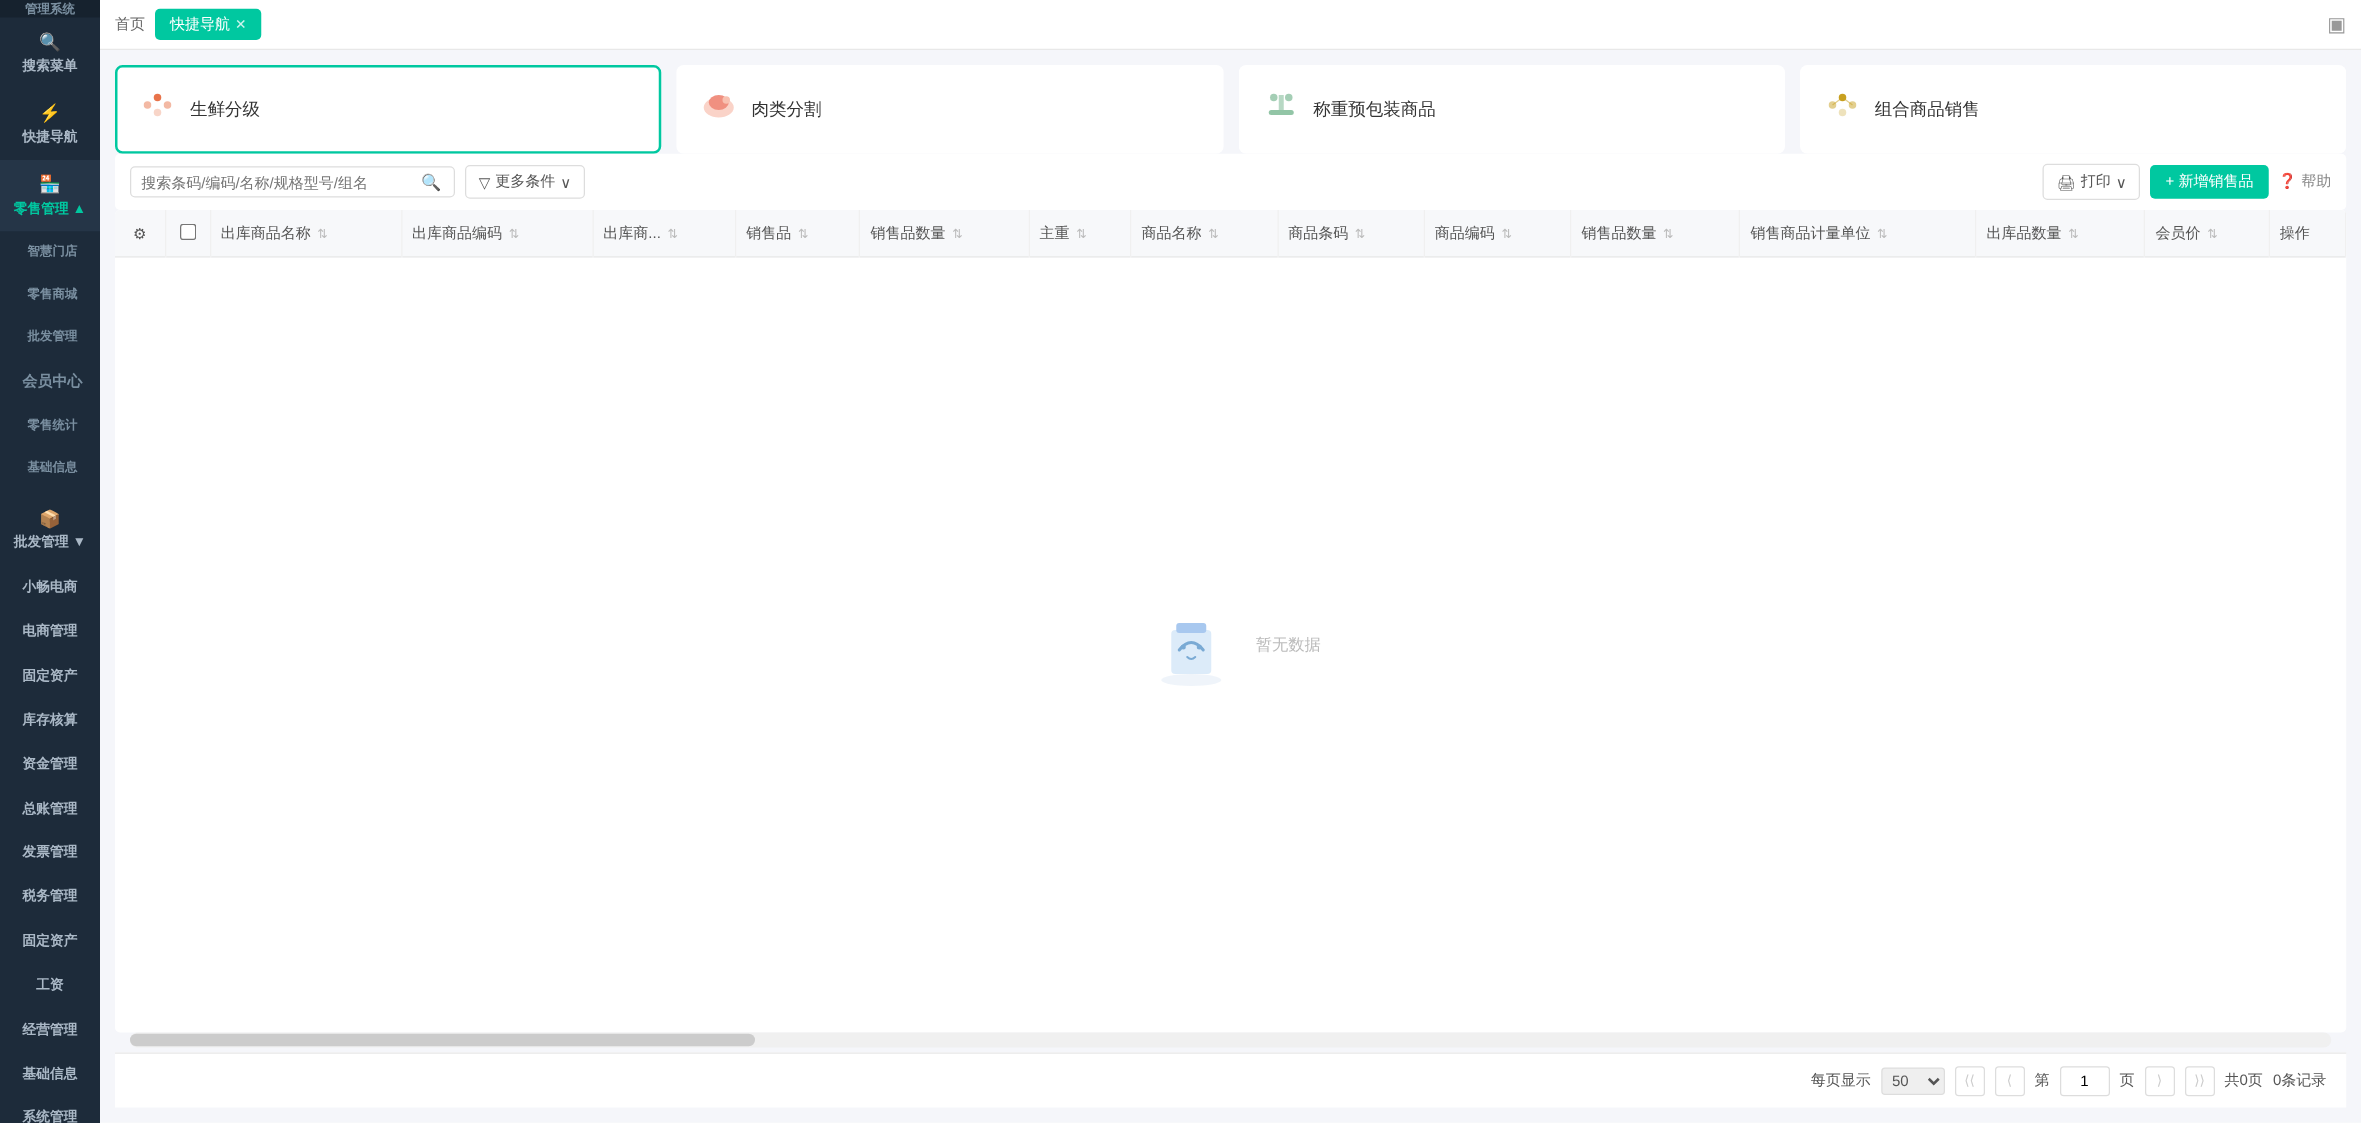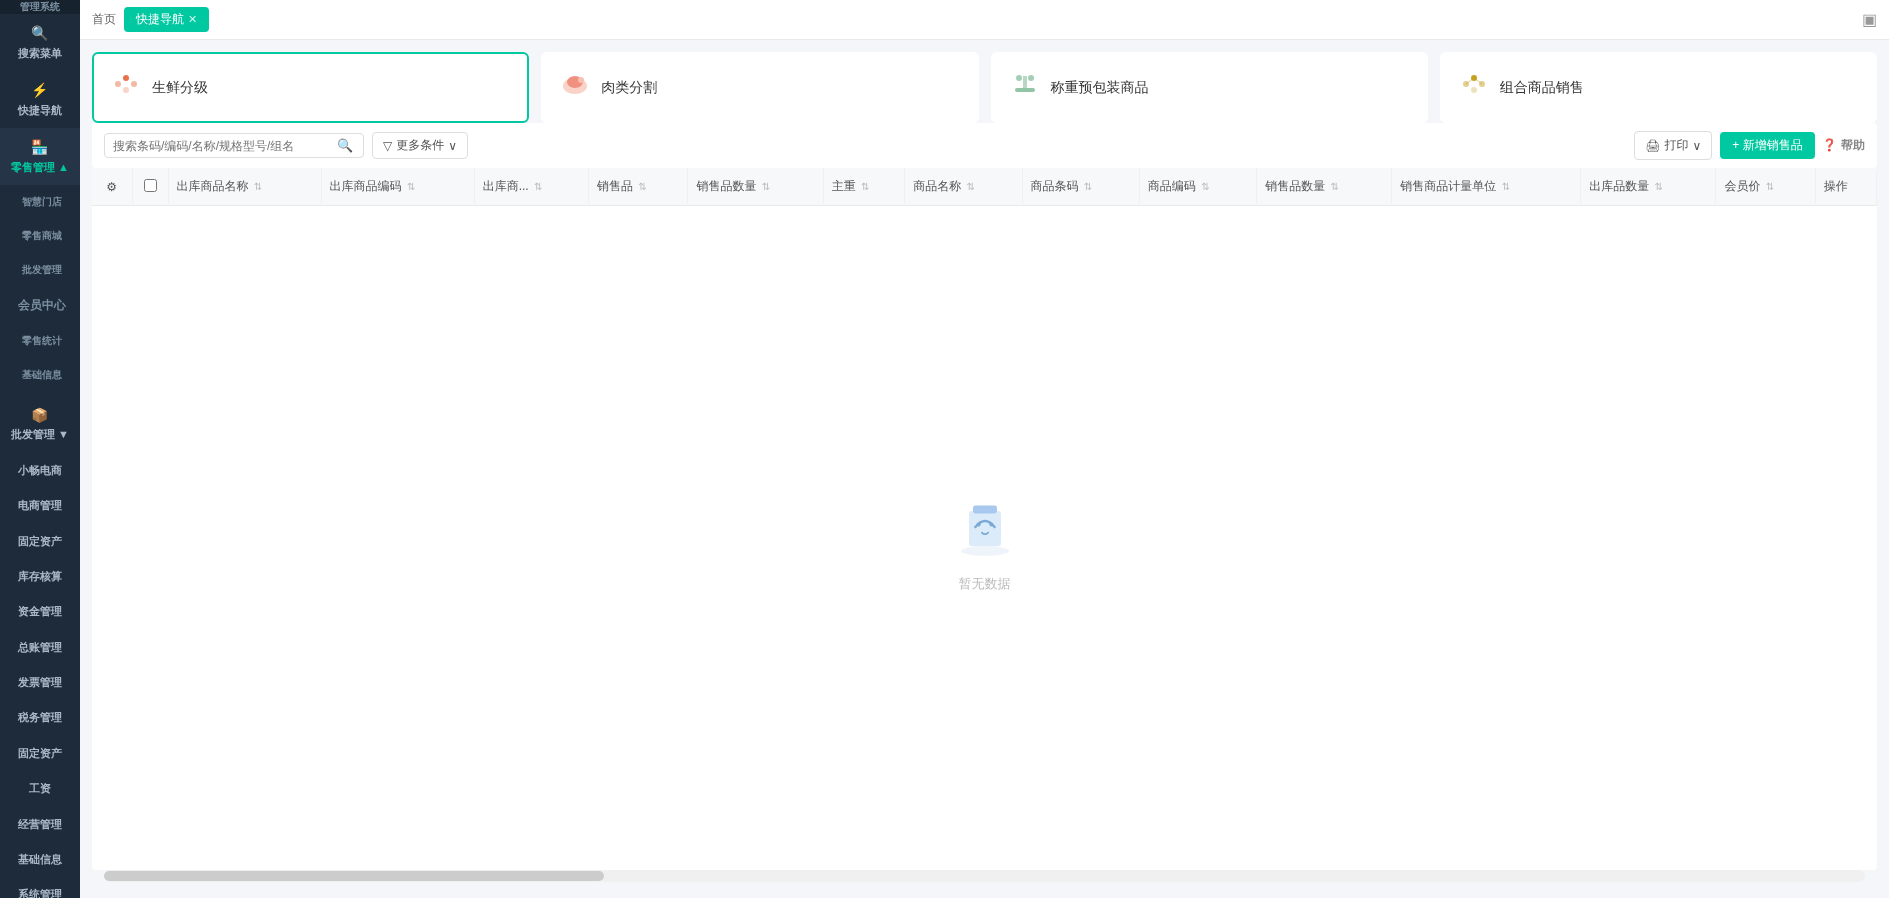--- a/index.html
+++ b/index.html
@@ -196,21 +196,20 @@
       font-size: 12px;
       border: none;
       display: flex;
       align-items: center;
       gap: 4px;
     }
     .help-btn {
       color: #888;
       font-size: 12px;
       cursor: pointer;
-      font-weight: bold;
     }
 
     
     .table-wrap {
       flex: 1;
       background: #fff;
       border-radius: 4px;
       overflow: auto;
       display: flex;
       flex-direction: column;
@@ -235,21 +234,20 @@
     }
     thead th .sort-icon { color: #bbb; font-size: 10px; margin-left: 2px; }
     .th-gear { width: 40px; text-align: center; }
     .th-check { width: 36px; text-align: center; }
     .checkbox-th { accent-color: #00c8a0; }
 
     
     .empty-state {
       flex: 1;
       display: flex;
-      flex-direction: column;
       align-items: center;
       justify-content: center;
       padding: 60px 0;
       color: #bbb;
       font-size: 13px;
       gap: 12px;
     }
     .empty-icon {
       width: 80px;
       height: 80px;
@@ -574,15 +572,33 @@
           <path d="M46 62 Q50 66 54 62" stroke="#7aaad4" stroke-width="2" fill="none" stroke-linecap="round"></path>
         </svg>
         <span>暂无数据</span>
       </div>
     </div>
 
     <div class="scrollbar-area">
       <div class="scrollbar-thumb"></div>
     </div>
 
+    <div class="pagination-bar">
+      <span>每页显示</span>
+      <select class="page-size-select">
+        <option value="10">10</option>
+        <option value="20">20</option>
+        <option value="50" selected="">50</option>
+        <option value="100">100</option>
+      </select>
+      <div class="page-nav-btn disabled">⟨⟨</div>
+      <div class="page-nav-btn disabled">⟨</div>
+      <span>第</span>
+      <input class="page-input" type="text" value="1" style="">
+      <span>页</span>
+      <div class="page-nav-btn disabled">⟩</div>
+      <div class="page-nav-btn disabled">⟩⟩</div>
+      <span>共0页</span>
+      <span>0条记录</span>
+    </div>
 
   </div>
 </div>
 
 </body></html>

